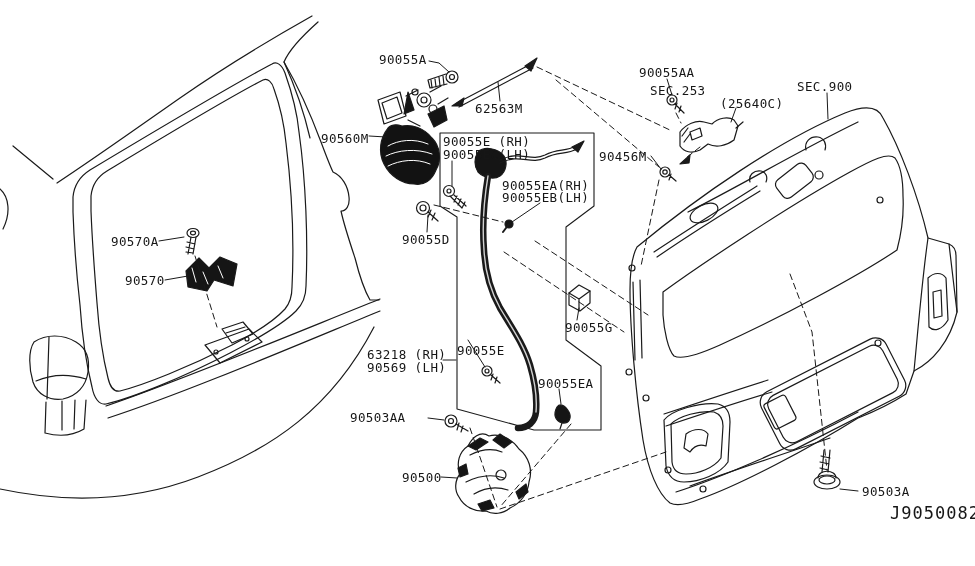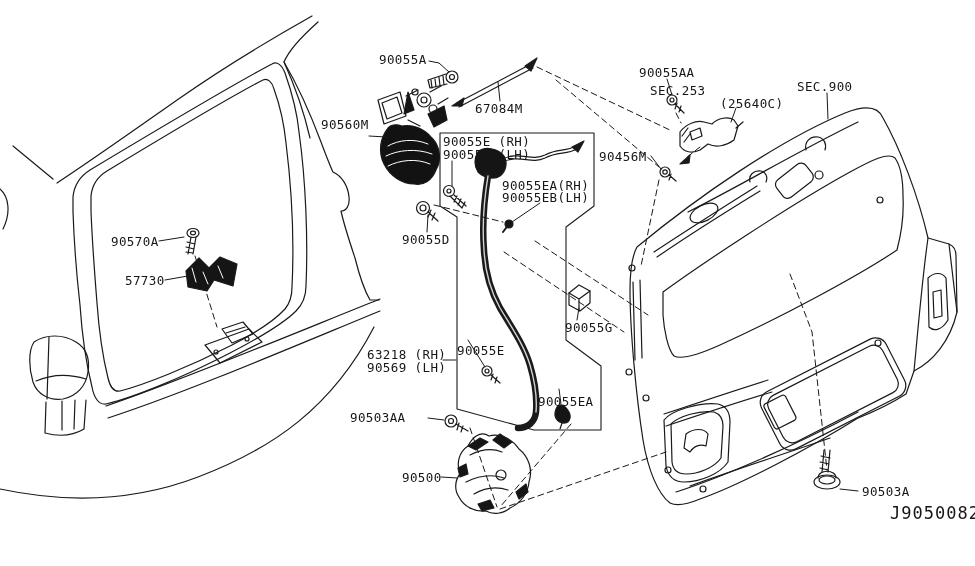--- a/index.html
+++ b/index.html
@@ -220,37 +220,37 @@
     <path d="M468,340 L485,367"></path>
     <path d="M443,360 L456,360"></path>
     <path d="M559,389 L561,404"></path>
     <path d="M428,418 L444,420"></path>
     <path d="M441,477 L457,478"></path>
     <path d="M858,491 L840,489"></path>
   </g>
 </svg>
 
 <div class="lbl" style="left:379px;top:53px">90055A</div>
-<div class="lbl" style="left:475px;top:102px">67084M</div>
+<div class="lbl" style="left:475px;top:102px">62563M</div>
 <div class="lbl" style="left:639px;top:66px">90055AA</div>
 <div class="lbl" style="left:650px;top:84px">SEC.253</div>
 <div class="lbl" style="left:720px;top:97px">(25640C)</div>
 <div class="lbl" style="left:797px;top:80px">SEC.900</div>
-<div class="lbl" style="left:321px;top:118px">90560M</div>
+<div class="lbl" style="left:321px;top:132px">90560M</div>
 <div class="lbl" style="left:443px;top:135px">90055E (RH)</div>
 <div class="lbl" style="left:443px;top:148px">90055EC(LH)</div>
 <div class="lbl" style="left:599px;top:150px">90456M</div>
 <div class="lbl" style="left:502px;top:179px">90055EA(RH)</div>
 <div class="lbl" style="left:502px;top:191px">90055EB(LH)</div>
 <div class="lbl" style="left:111px;top:235px">90570A</div>
-<div class="lbl" style="left:125px;top:274px">57730</div>
+<div class="lbl" style="left:125px;top:274px">90570</div>
 <div class="lbl" style="left:402px;top:233px">90055D</div>
 <div class="lbl" style="left:565px;top:321px">90055G</div>
 <div class="lbl" style="left:457px;top:344px">90055E</div>
 <div class="lbl" style="left:367px;top:348px">63218 (RH)</div>
 <div class="lbl" style="left:367px;top:361px">90569 (LH)</div>
-<div class="lbl" style="left:538px;top:395px">90055EA</div>
+<div class="lbl" style="left:538px;top:377px">90055EA</div>
 <div class="lbl" style="left:350px;top:411px">90503AA</div>
 <div class="lbl" style="left:402px;top:471px">90500</div>
 <div class="lbl" style="left:862px;top:485px">90503A</div>
 <div class="lbl code" style="left:890px;top:504px">J9050082</div>
 
 </div>
 
 </body></html>

